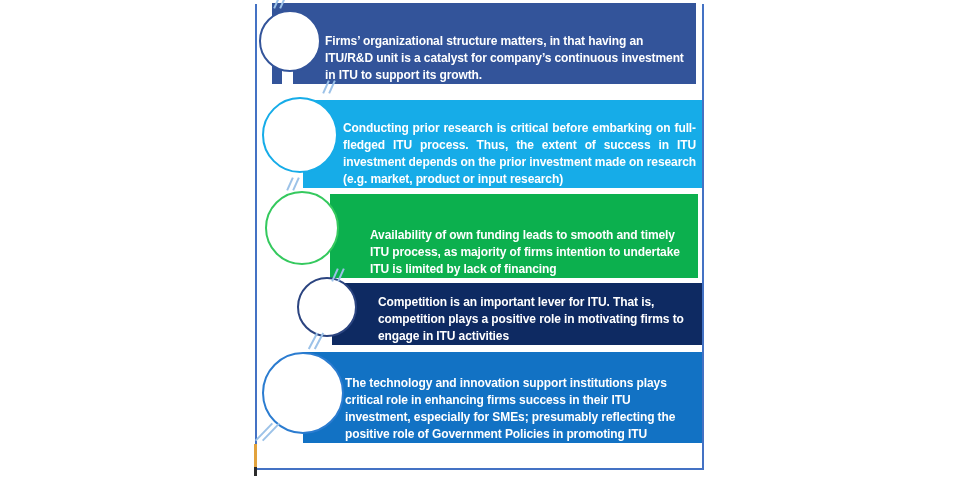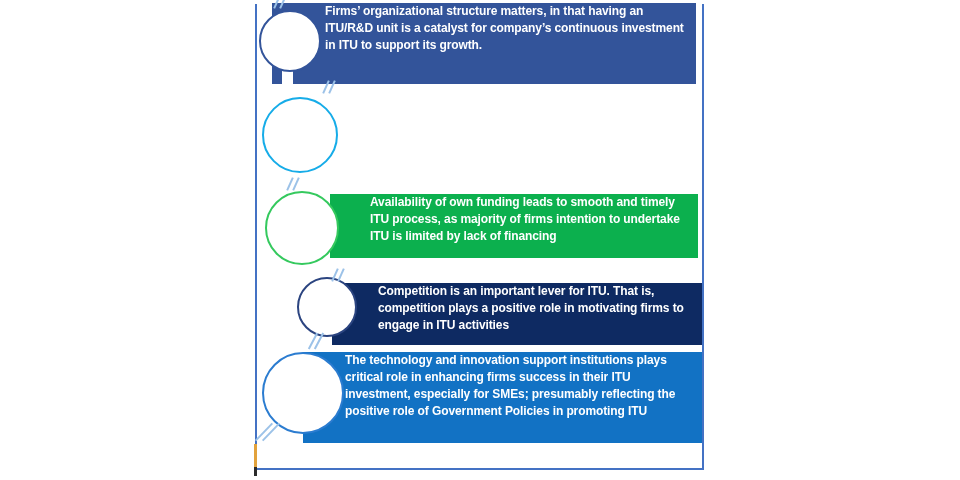--- a/index.html
+++ b/index.html
@@ -10,32 +10,32 @@
   
   .frame{
     position:absolute;left:255px;top:4px;width:445px;height:464px;
     border-left:2px solid var(--frame,#4472C4);
     border-right:2px solid var(--frame,#4472C4);
     border-bottom:2px solid var(--frame,#4472C4);
     background:#ffffff;
   }
   
   .bar{
-    position:absolute;display:flex;align-items:flex-start;
+    position:absolute;display:flex;align-items:flex-end;
     background:var(--bar);z-index:2;
   }
   .bar p{
     margin:0;color:#ffffff;font-weight:bold;font-size:12px;line-height:1.42;
     letter-spacing:-0.1px;
   }
   .b1{left:272px;top:3px;width:424px;height:81px;}
   .b1 p{padding:0 12px 0 53px;}
   .b2{left:298px;top:100px;width:404px;height:88px;}
   .b2 p{padding:0 6px 0 45px;text-align:justify;}
-  .b3{left:330px;top:194px;width:368px;height:64px;}
+  .b3{left:330px;top:194px;width:368px;height:84px;}
   .b3 p{padding:0 18px 0 40px;}
   .b4{left:332px;top:283px;width:370px;height:62px;}
   .b4 p{padding:0 6px 0 46px;}
   .b5{left:303px;top:352px;width:399px;height:91px;}
   .b5 p{padding:0 14px 0 42px;}
   
   .strip{position:absolute;background:#ffffff;z-index:3;}
   .st1{left:282px;top:66px;width:11px;height:20px;}
   .st2{left:291px;top:166px;width:12px;height:24px;}
   .st3{left:289px;top:258px;width:13px;height:18px;}
@@ -76,20 +76,23 @@
 </style>
 </head>
 <body>
 
 <div class="canvas" style="--frame: #4472C4; --slash: #9CC2E8; --marker: #E2A23C;">
   <div class="frame"></div>
 
   <div class="bar b1" style="--bar: #33549A; --circ: #33549A;">
     <p>Firms’ organizational structure matters, in that having an ITU/R&amp;D unit is a catalyst for company’s continuous investment in ITU to support its growth.</p>
   </div>
+  <div class="bar b2" style="--bar: #16ACE8; --circ: #16ACE8;">
+    <p>Conducting prior research is critical before embarking on full-fledged ITU process. Thus, the extent of success in ITU investment depends on the prior investment made on research (e.g. market, product or input research)</p>
+  </div>
   <div class="bar b3" style="--bar: #0CB04E; --circ: #35C95E;">
     <p>Availability of own funding leads to smooth and timely ITU process, as majority of firms intention to undertake ITU is limited by lack of financing</p>
   </div>
   <div class="bar b4" style="--bar: #0E2A62; --circ: #2B4480;">
     <p>Competition is an important lever for ITU. That is, competition plays a positive role in motivating firms to engage in ITU activities</p>
   </div>
   <div class="bar b5" style="--bar: #1272C4; --circ: #2B7CD0;">
     <p>The technology and innovation support institutions plays critical role in enhancing firms success in their ITU investment, especially for SMEs; presumably reflecting the positive role of Government Policies in promoting ITU</p>
   </div>
 

